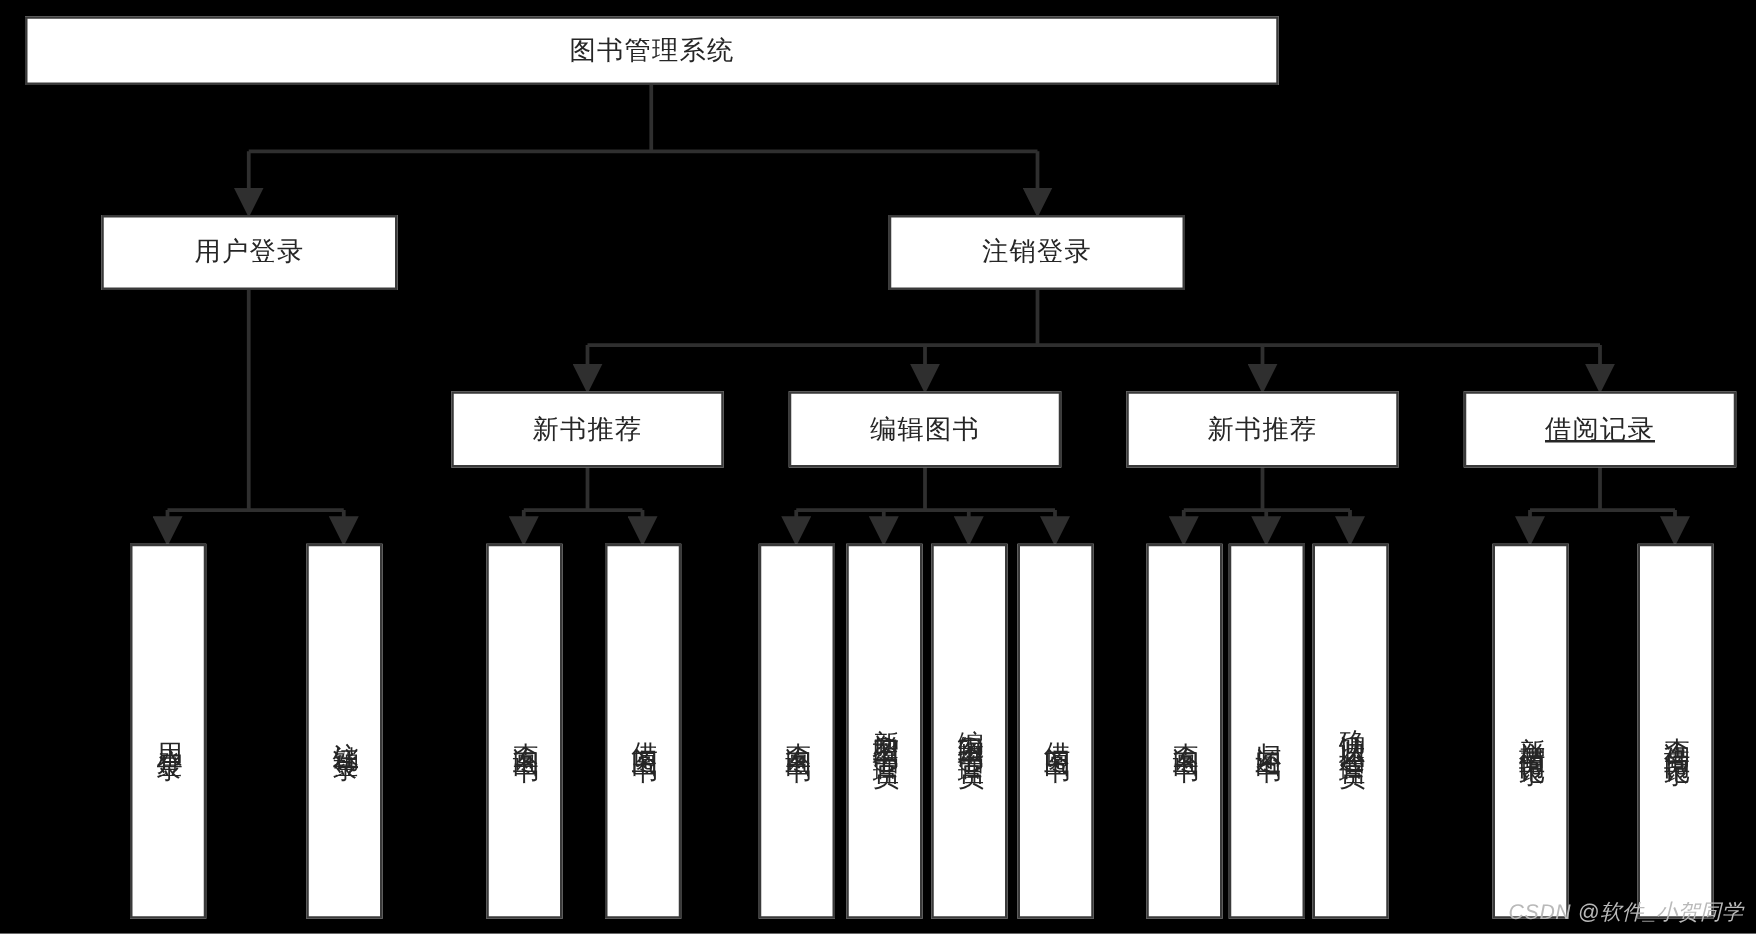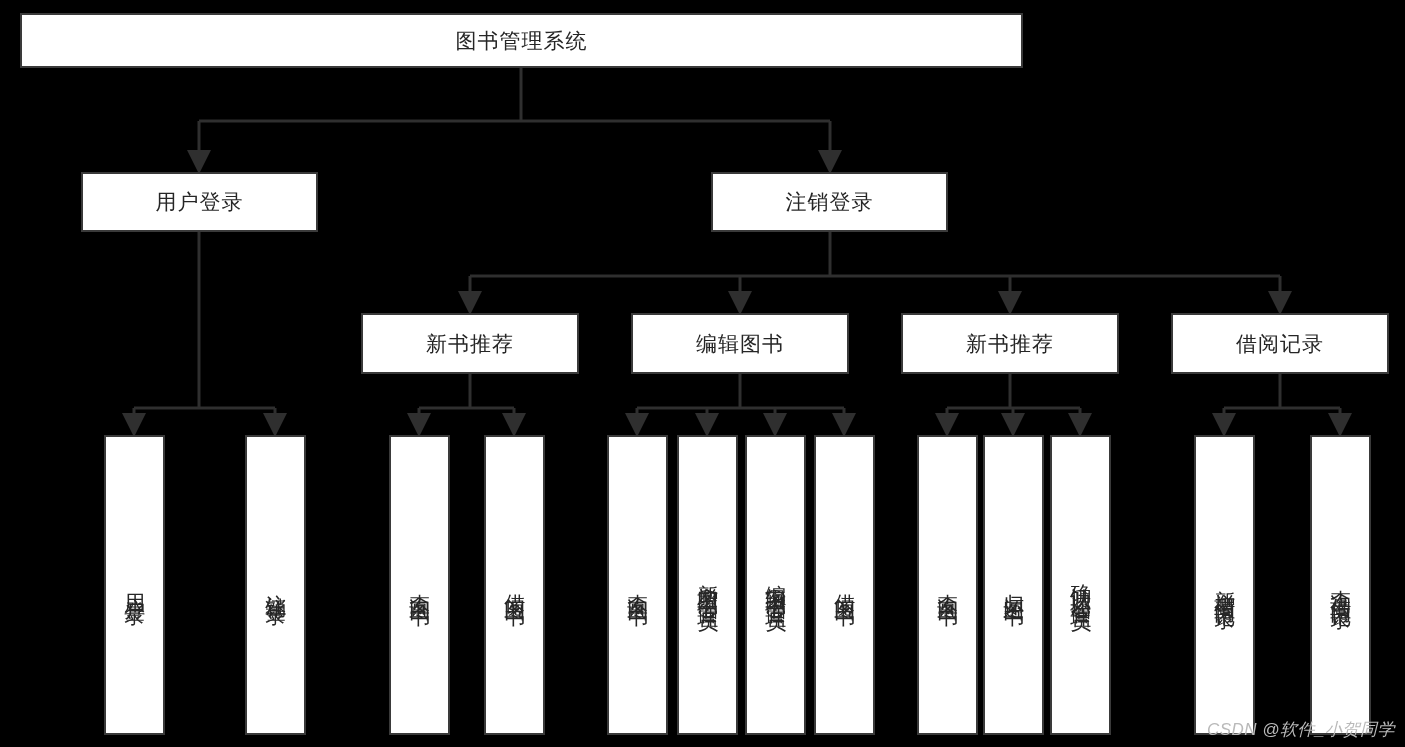--- a/index.html
+++ b/index.html
@@ -136,21 +136,21 @@
 
   <div class="node horiz" style="left:361px;top:313px;width:218px;height:61px;">
     <span>新书推荐</span>
   </div>
   <div class="node horiz" style="left:631px;top:313px;width:218px;height:61px;">
     <span>编辑图书</span>
   </div>
   <div class="node horiz" style="left:901px;top:313px;width:218px;height:61px;">
     <span>新书推荐</span>
   </div>
-  <div class="node horiz" style="left:1171px;top:313px;width:218px;height:61px;">
+  <div class="node horiz" style="left:1171px;top:313px;width:218px;height:61px;text-decoration:underline;">
     <span>借阅记录</span>
   </div>
 
   <div class="node vert" style="left:104px;top:435px;width:61px;height:300px;">
     <span class="vtext">用户登录</span>
   </div>
   <div class="node vert" style="left:245px;top:435px;width:61px;height:300px;">
     <span class="vtext">注销登录</span>
   </div>
 

